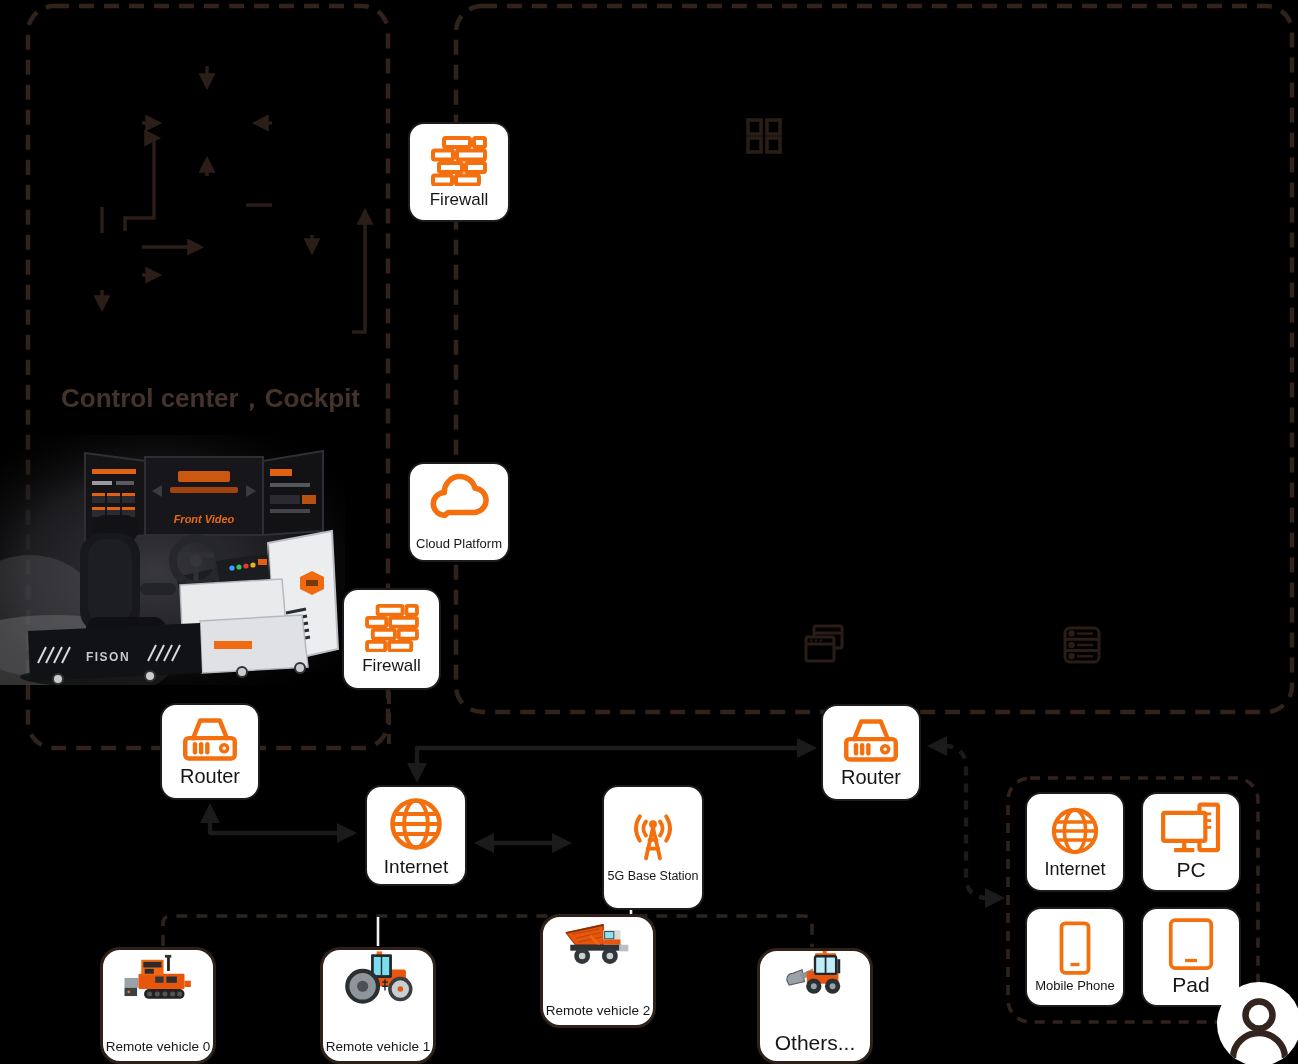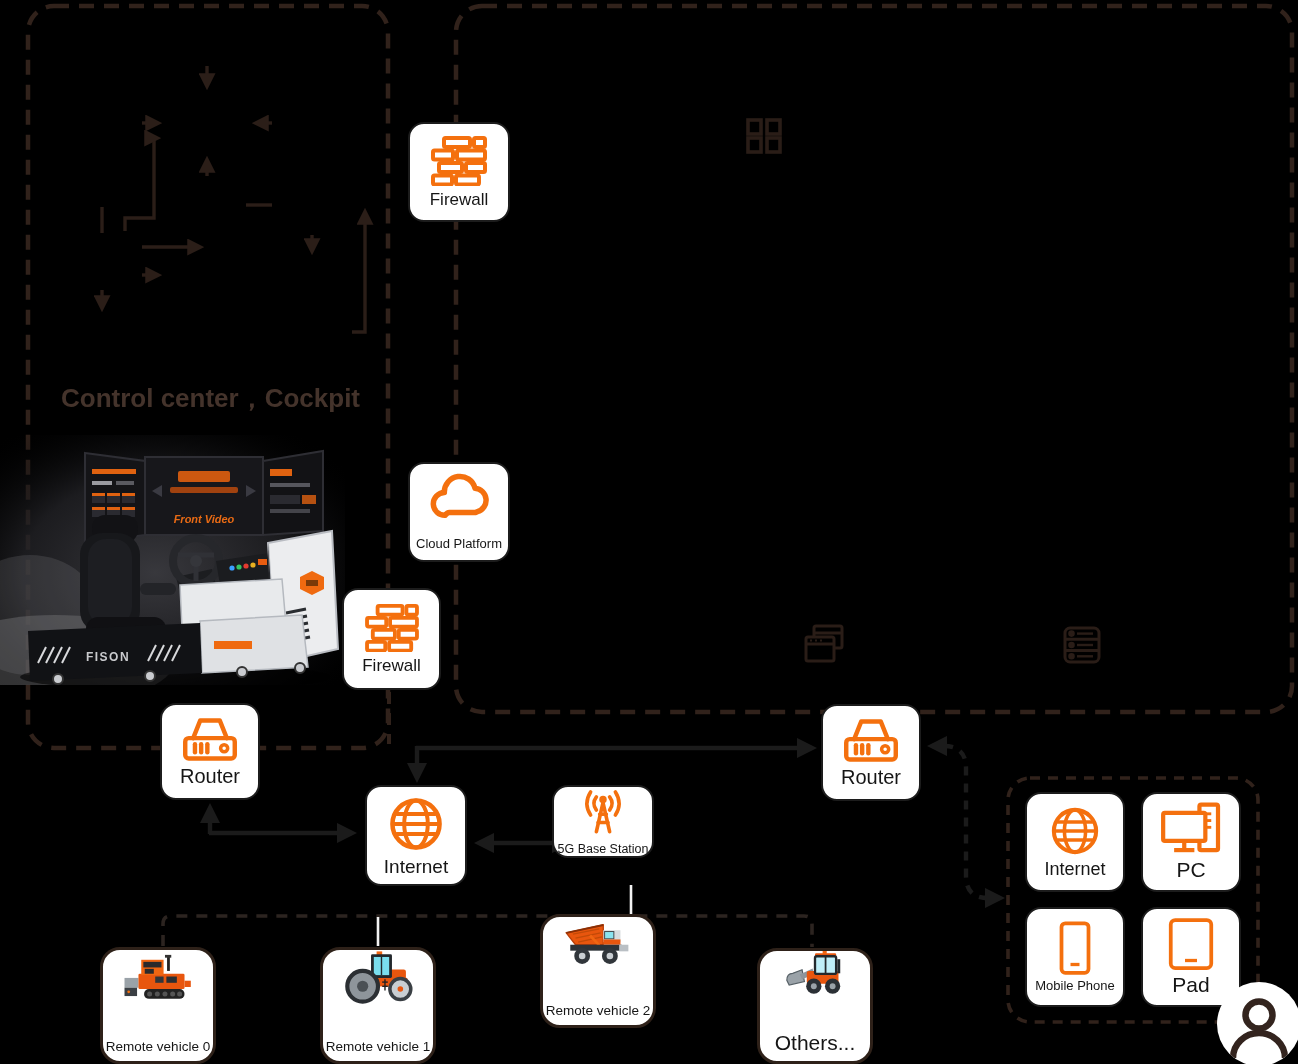--- a/index.html
+++ b/index.html
@@ -298,21 +298,21 @@
         <circle cx="32" cy="32" r="26"></circle>
         <ellipse cx="32" cy="32" rx="13" ry="26" stroke-width="4.4"></ellipse>
         <line x1="10" y1="21" x2="54" y2="21" stroke-width="4.4"></line>
         <line x1="6" y1="32" x2="58" y2="32" stroke-width="4.4"></line>
         <line x1="10" y1="43" x2="54" y2="43" stroke-width="4.4"></line>
       </g>
     </svg>
     <div class="lbl" style="font-size:19px;margin-top:4px">Internet</div>
   </div>
 
-  <div class="card" style="left:552px;top:785px;width:102px;height:73px">
+  <div class="card" style="left:602px;top:785px;width:102px;height:125px">
     <svg width="58" height="56" viewBox="0 0 64 64">
       <g fill="none" stroke="#F4700E" stroke-width="4.4" stroke-linecap="round">
         <circle cx="32" cy="15" r="4.5" fill="#F4700E" stroke="none"></circle>
         <path d="M32,19 L24,54 M32,19 L40,54"></path>
         <path d="M28,33 L36,33 M26,43 L38,43"></path>
         <path d="M24,12 Q18,20 24,28"></path>
         <path d="M17,6 Q8,20 17,34"></path>
         <path d="M40,12 Q46,20 40,28"></path>
         <path d="M47,6 Q56,20 47,34"></path>
       </g>

